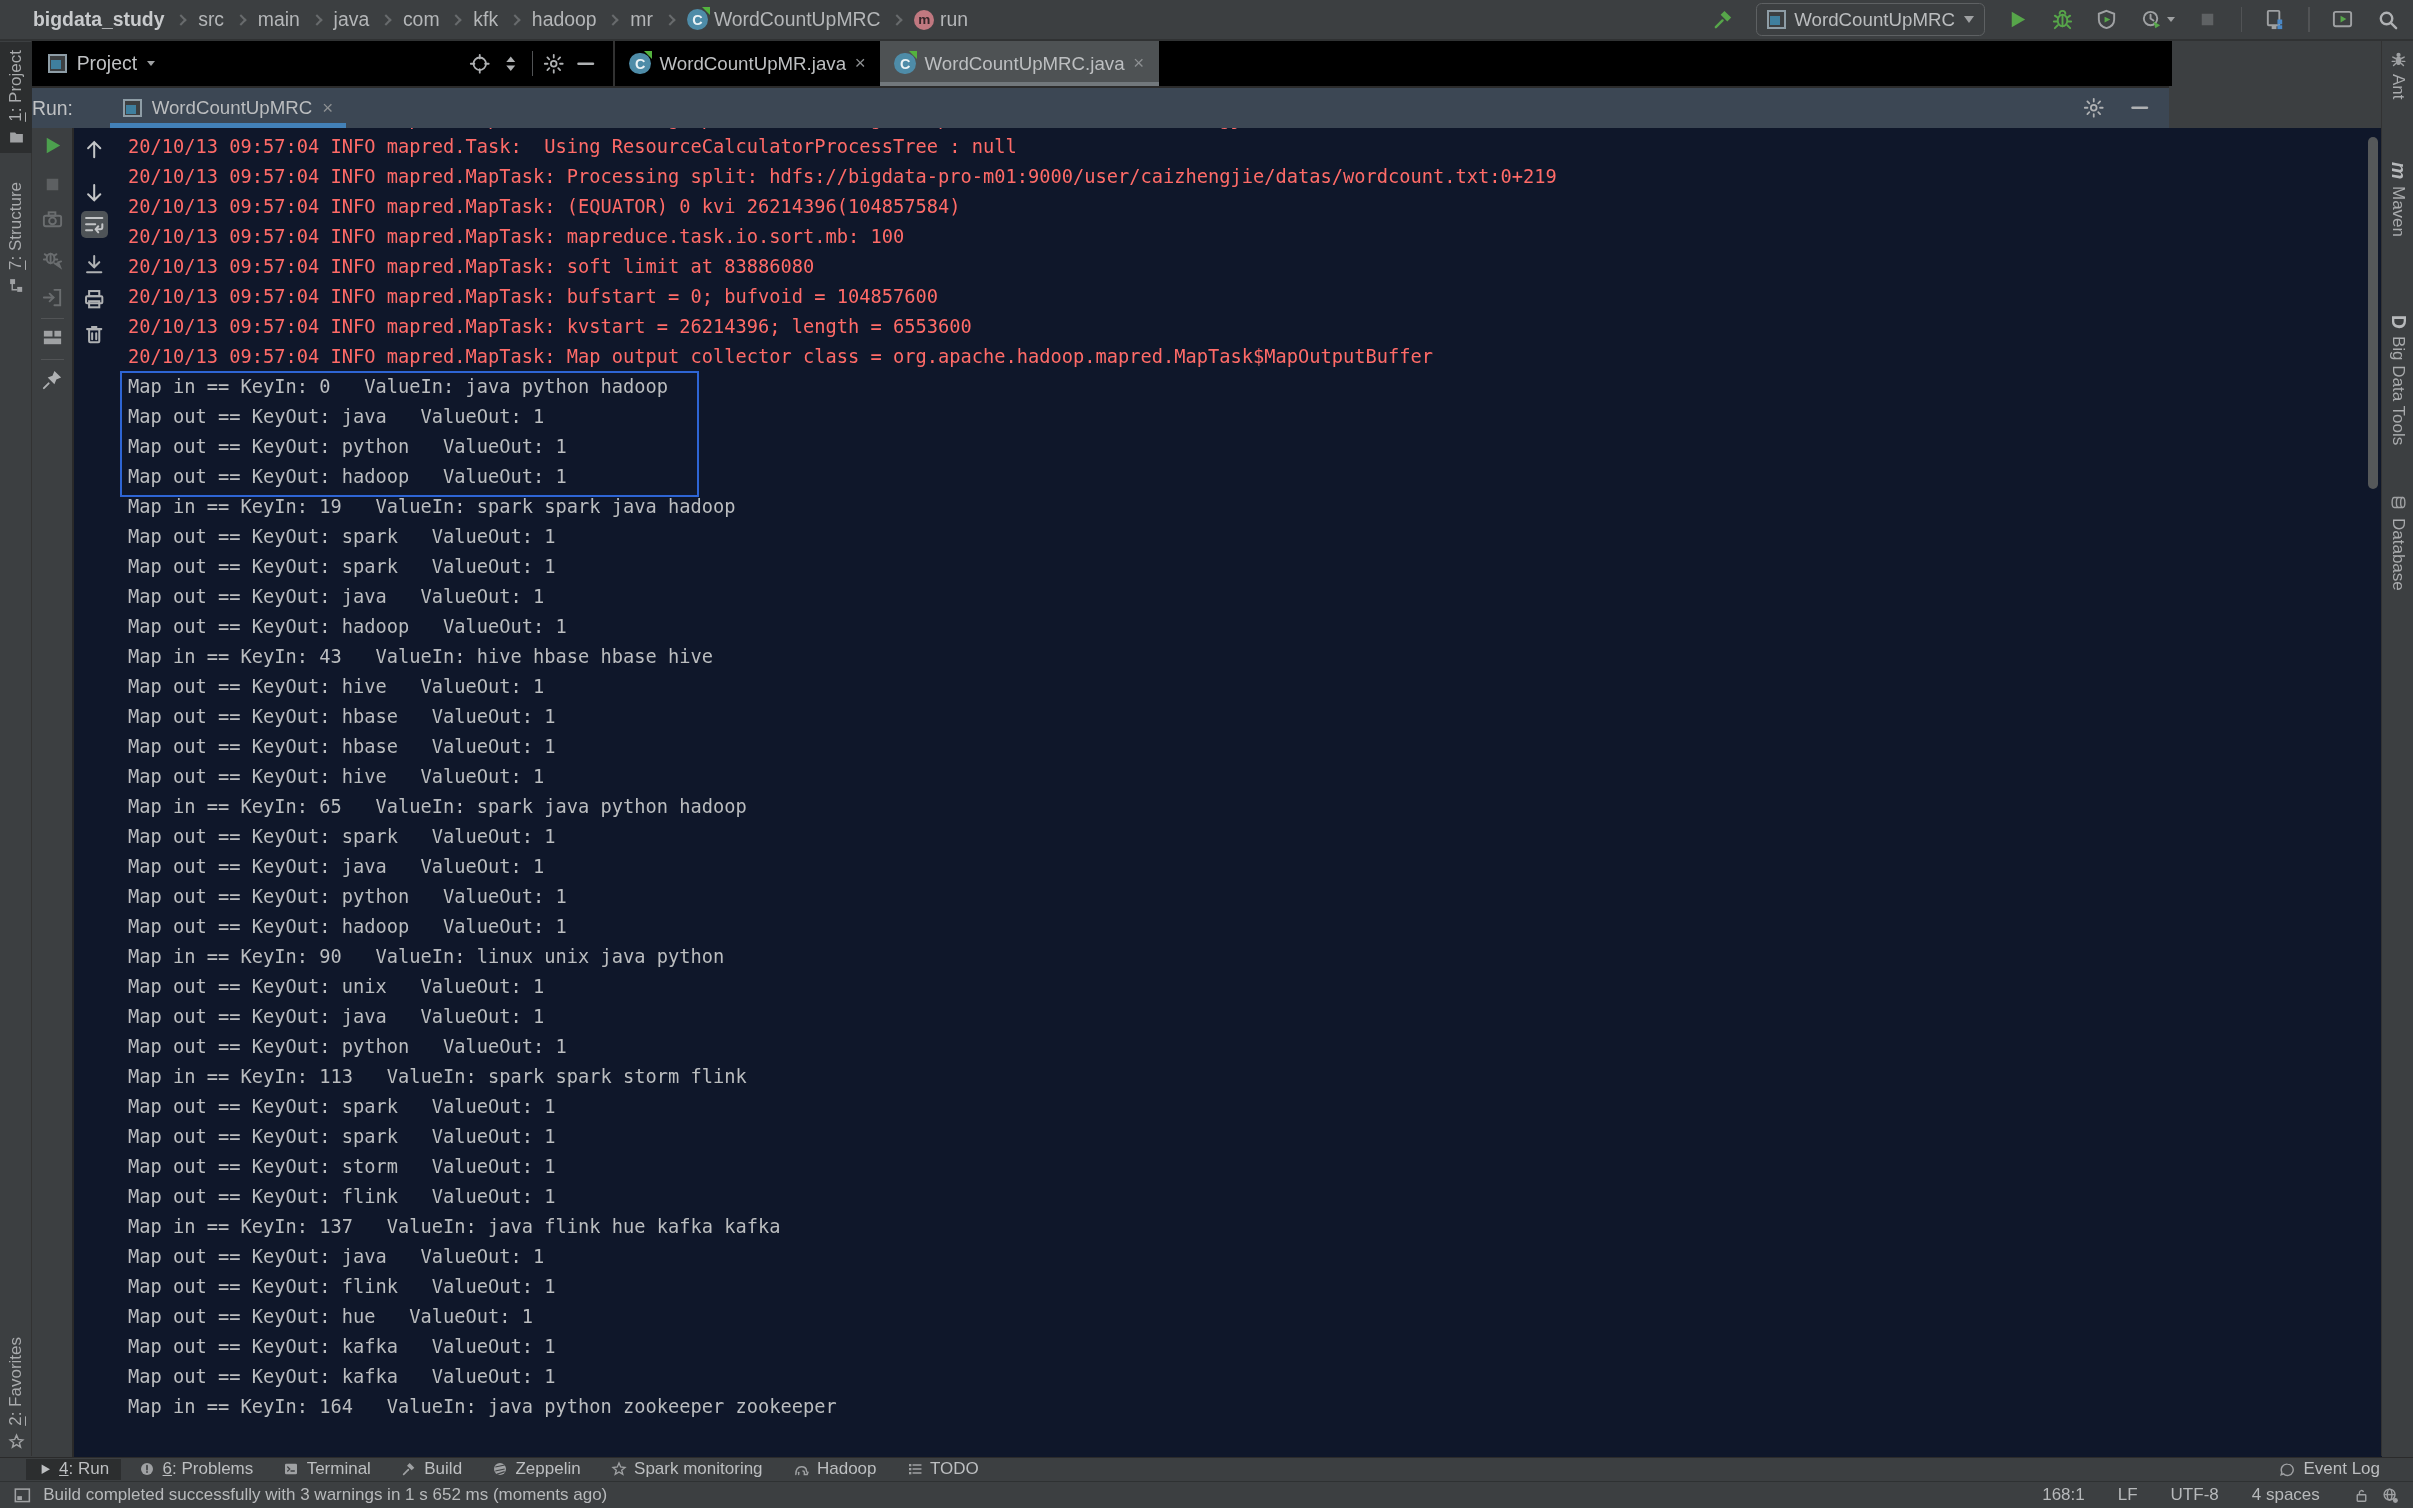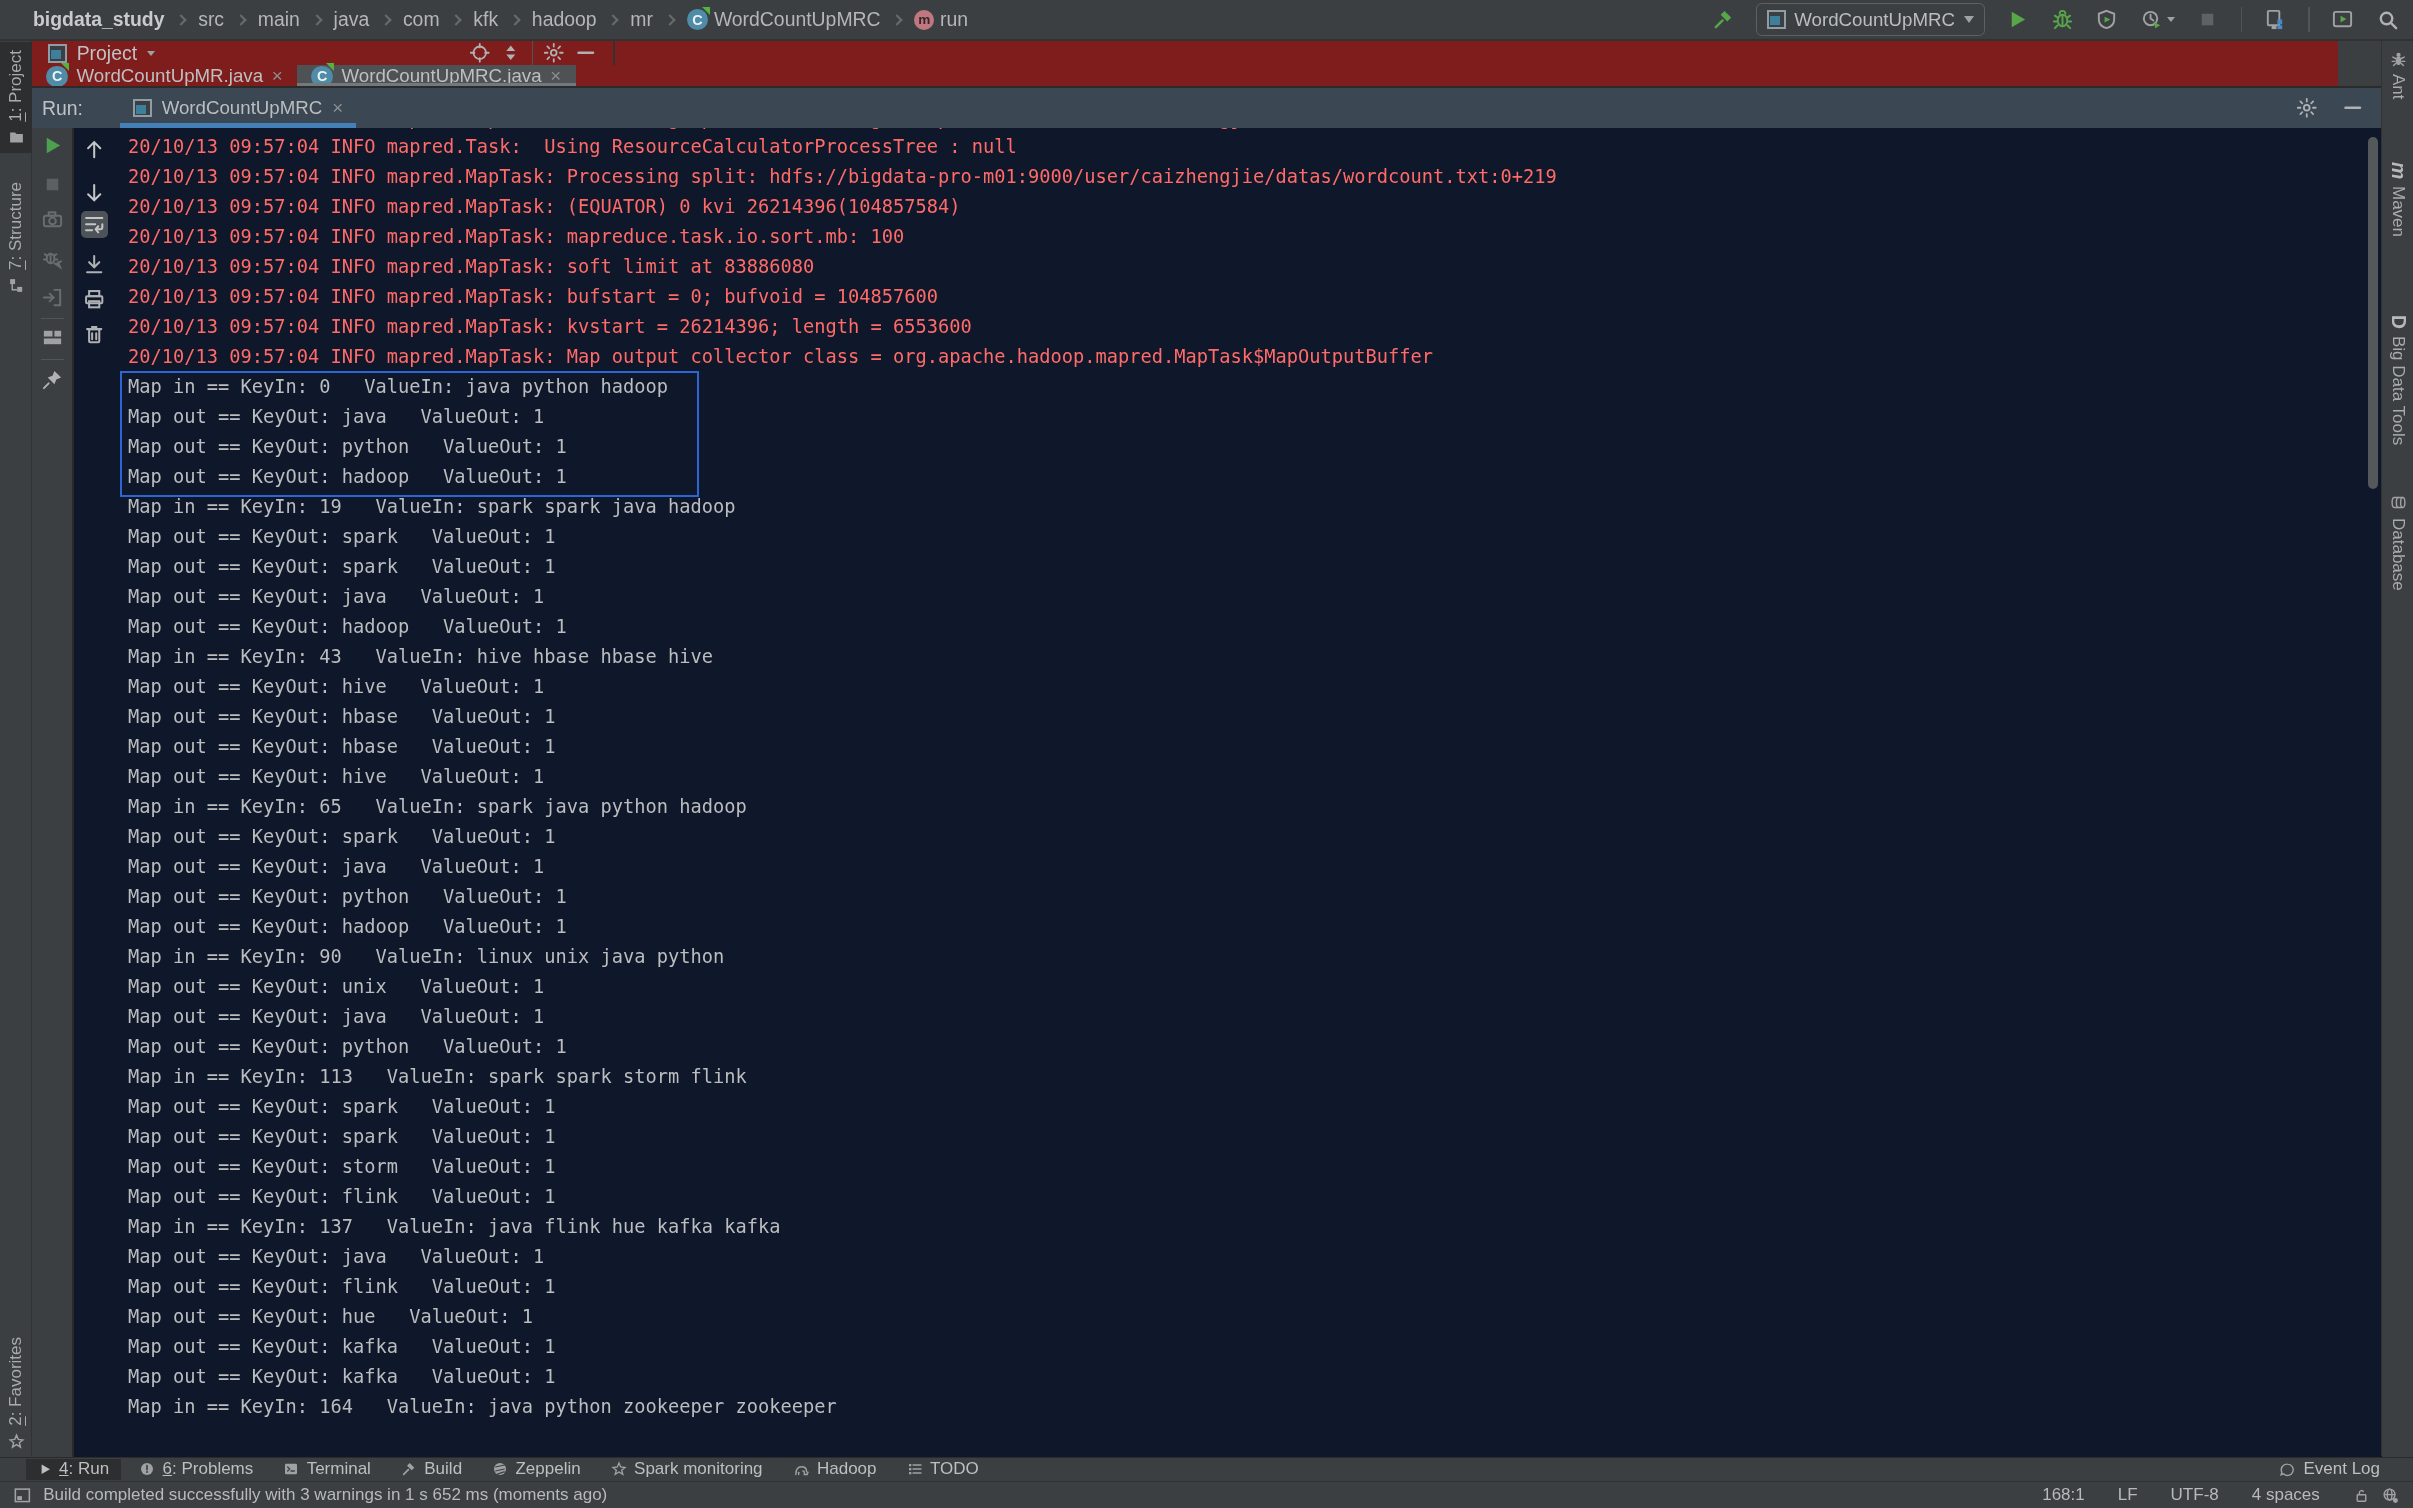--- a/index.html
+++ b/index.html
@@ -39,34 +39,34 @@
   
   .class-icon { position:relative; width:21.5px; height:21.5px; }
   .class-icon b { position:absolute; inset:0; border-radius:50%; background:#4e8ca8; color:#eaf2f5;
                   font-size:14.4px; font-weight:bold; display:flex; align-items:center; justify-content:center; }
   .class-icon i { position:absolute; right:-1.4px; top:-2.2px; width:0; height:0;
                   border-left:8.6px solid transparent; border-bottom:8.6px solid transparent; border-top:8.6px solid #54b33e; }
   .m-icon { width:20px; height:20px; border-radius:50%; background:#c07880; color:#35262a;
             font-weight:bold; font-size:13.6px; display:flex; align-items:center; justify-content:center; }
 
   
-  .row2 { position:absolute; left:32px; top:41px; width:2306px; height:45px; display:flex; background:#7f1d1d;flex-direction:column; }
+  .row2 { position:absolute; left:32px; top:41px; width:2140px; height:45px; display:flex; background:#000000; }
   .proj-header { width:583px; display:flex; align-items:center; gap:10px; padding:0 17px 0 16px;
                  border-right:2.2px solid #323232; }
   .proj-title { font-size:19.4px; color:#c0c2c4; }
   .proj-header .spacer { flex:1; }
   .tabs { display:flex; align-items:stretch; }
   .etab { display:flex; align-items:center; gap:8.6px; padding:0 14.4px; font-size:18.7px; color:#bdbfc1; position:relative; }
   .etab.sel { background:#4e5254; }
   .etab.sel::after { content:""; position:absolute; left:0; right:0; bottom:0; height:4.3px; background:#72787c; }
   .x { color:#8d9092; font-size:18.7px; line-height:1; }
 
   
-  .run-header { position:absolute; left:32px; top:86px; width:2350px; height:42px; background:#3c4754;
-                border-top:2.2px solid #2b2b2b; display:flex; align-items:center; padding-left:10px; }
+  .run-header { position:absolute; left:32px; top:86px; width:2137px; height:42px; background:#3c4754;
+                border-top:2.2px solid #2b2b2b; display:flex; align-items:center; }
   .run-label { font-size:19.4px; color:#c0c2c4; }
   .run-tab { margin-left:37px; height:100%; display:flex; align-items:center; gap:10px; padding:0 13px; position:relative; }
   .run-tab::after { content:""; position:absolute; left:0; right:0; bottom:0; height:5px; background:#4381b8; }
   .run-header .rh-tools { margin-left:auto; display:flex; gap:24.4px; margin-right:18.7px; }
 
   
   .console { position:absolute; left:32px; top:128px; width:2350px; height:1329px; background:#0f172a; overflow:hidden; }
   .run-toolbar { position:absolute; left:0; top:0; bottom:0; width:42px; background:#3c3f41; border-right:2.2px solid #2a2a2a; }
   .rt-ic { position:absolute; left:9.3px; width:23px; height:23px; }
   .rt-sep { position:absolute; left:9.3px; width:23px; height:1.4px; background:#525456; }

